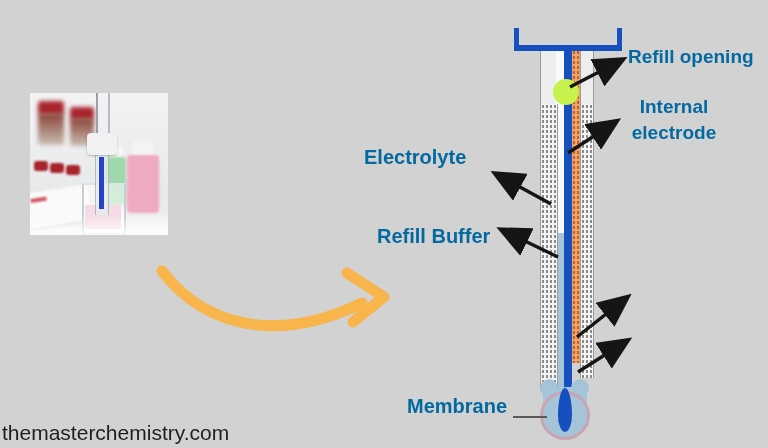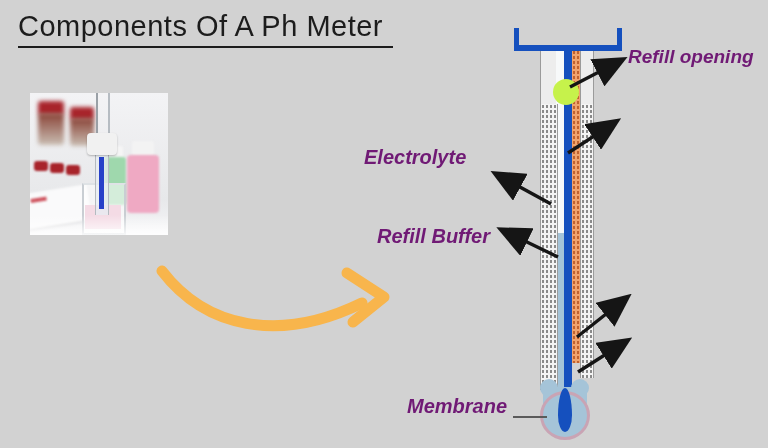--- a/index.html
+++ b/index.html
@@ -10,21 +10,21 @@
   }
   .abs{position:absolute;}
   
   #title{
     left:18px; top:10px; font-size:29px; font-weight:500; color:#1c1c1c;
     letter-spacing:.5px; border-bottom:2px solid #1c1c1c; padding:0 10px 3px 0;
   }
   
   #watermark{ left:2px; top:421px; font-size:21px; color:#1f1f1f; }
   
-  .lbl{ color:#701a75; font-weight:700; font-size:20px; white-space:nowrap;font-style:italic; }
+  .lbl{ color:#0369a1; font-weight:700; font-size:20px; white-space:nowrap; }
   #lbl-refill{ left:628px; top:46px; font-size:19px; }
   #lbl-internal{ left:618px; top:94px; width:112px; text-align:center;
                  white-space:normal; line-height:1.35; font-size:19px; }
   #lbl-electrolyte{ left:364px; top:146px; }
   #lbl-innerbuffer{ left:377px; top:225px; }
   #lbl-electrode{ left:635px; top:285px; }
   #lbl-junction{ left:654px; top:323px; }
   #lbl-membrane{ left:407px; top:395px; }
   
   #cap{ left:514px; top:28px; width:98px; height:17px;
@@ -82,21 +82,20 @@
   #table-glare{ left:0; top:122px; width:138px; height:20px;
         background:linear-gradient(rgba(255,255,255,0), rgba(255,255,255,.85)); }
   
   #arrows{ left:0; top:0; pointer-events:none; }
 </style>
 </head>
 <body>
 
 <div id="canvas">
 
-  <div class="abs" id="title">Components Of A Ph Meter</div>
 
   <div class="abs" id="photo">
     <div class="abs blur1 redcap" style="left:8px;top:8px;width:26px;height:14px;"></div>
     <div class="abs blur1 bottle-amber" style="left:8px;top:20px;width:26px;height:32px;"></div>
     <div class="abs blur1 redcap" style="left:40px;top:14px;width:24px;height:13px;"></div>
     <div class="abs blur1 bottle-amber" style="left:40px;top:25px;width:24px;height:28px;"></div>
     <div class="abs blur2 redcap" style="left:4px;top:68px;width:14px;height:10px;"></div>
     <div class="abs blur2 redcap" style="left:20px;top:70px;width:14px;height:10px;"></div>
     <div class="abs blur2 redcap" style="left:36px;top:72px;width:14px;height:10px;"></div>
     <div class="abs blur2" id="machine">
@@ -125,20 +124,21 @@
   <div class="abs" id="rod"></div>
   <div class="abs" id="cap"></div>
   <div class="abs" id="refill-dot"></div>
   <div class="abs hump" id="hump-l"></div>
   <div class="abs hump" id="hump-r"></div>
   <div class="abs" id="shoulder"></div>
   <div class="abs" id="bulb"></div>
   <div class="abs" id="teardrop"></div>
 
   <div class="abs lbl" id="lbl-refill">Refill opening</div>
+  <div class="abs lbl" id="lbl-internal">Internal electrode</div>
   <div class="abs lbl" id="lbl-electrolyte">Electrolyte</div>
   <div class="abs lbl" id="lbl-innerbuffer">Refill Buffer</div>
   <div class="abs lbl" id="lbl-membrane">Membrane</div>
 
   <svg class="abs" id="arrows" width="768" height="448" viewBox="0 0 768 448">
     <defs>
       <marker id="ah" markerWidth="10" markerHeight="9" refX="7.5" refY="4.5" orient="auto">
         <path d="M0,0 L10,4.5 L0,9 z" fill="#151515"></path>
       </marker>
     </defs>
@@ -146,13 +146,14 @@
     <line x1="568" y1="153" x2="614" y2="123" stroke="#151515" stroke-width="3.4" marker-end="url(#ah)"></line>
     <line x1="551" y1="204" x2="498" y2="175" stroke="#151515" stroke-width="3.4" marker-end="url(#ah)"></line>
     <line x1="558" y1="257" x2="504" y2="231" stroke="#151515" stroke-width="3.4" marker-end="url(#ah)"></line>
     <line x1="577" y1="337" x2="625" y2="299" stroke="#151515" stroke-width="3.4" marker-end="url(#ah)"></line>
     <line x1="578" y1="372" x2="625" y2="342" stroke="#151515" stroke-width="3.4" marker-end="url(#ah)"></line>
     <line x1="513" y1="417" x2="547" y2="417" stroke="#5a5a5a" stroke-width="2"></line>
     <path d="M 162 271 C 205 327 278 344 362 303" fill="none" stroke="#f8b54c" stroke-width="11" stroke-linecap="round"></path>
     <path d="M 347 273 L 384 297 L 353 322" fill="none" stroke="#f8b54c" stroke-width="11" stroke-linecap="round" stroke-linejoin="round"></path>
   </svg>
 
+  <div class="abs" id="watermark">themasterchemistry.com</div>
 </div>
 
 </body></html>

